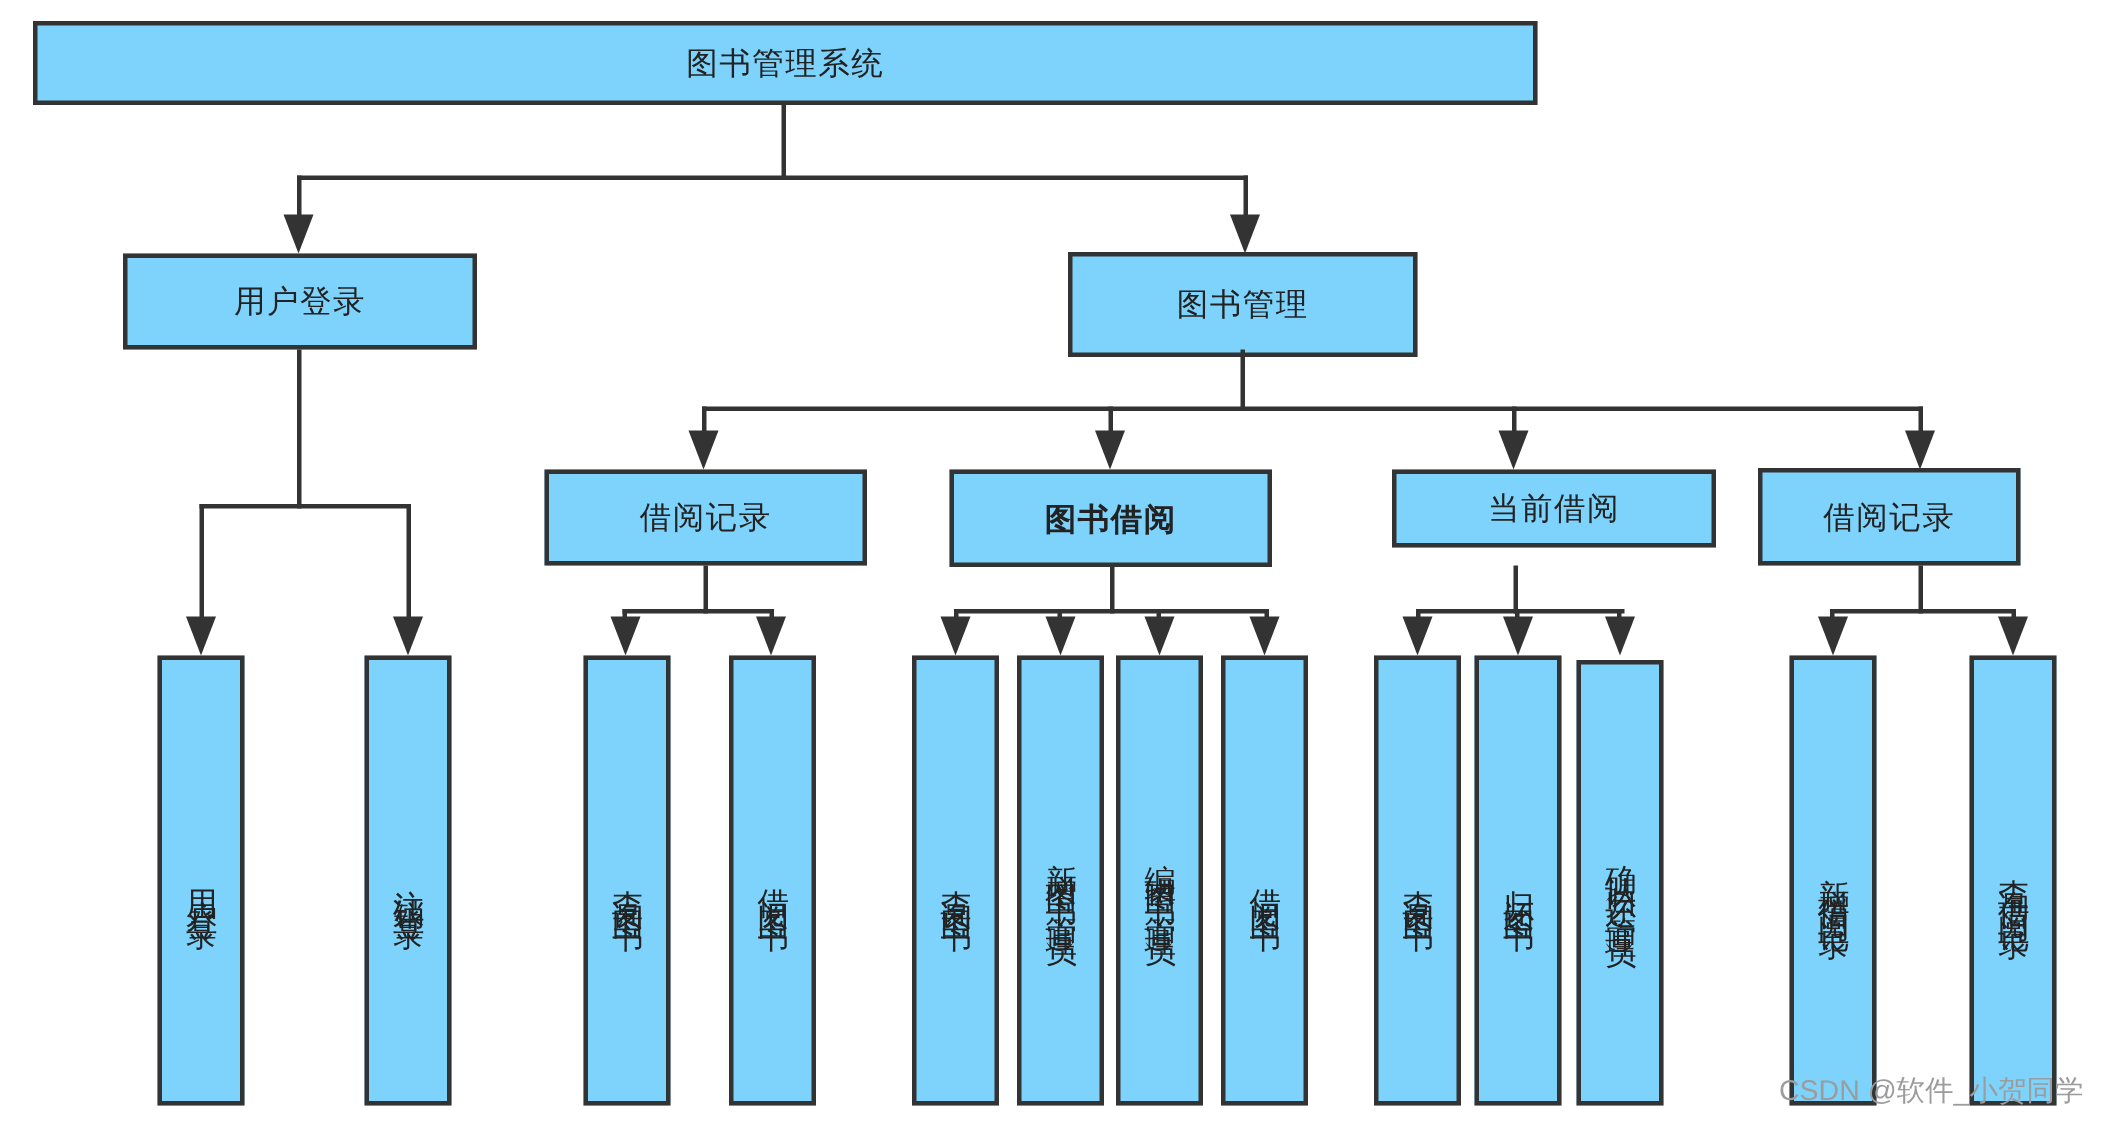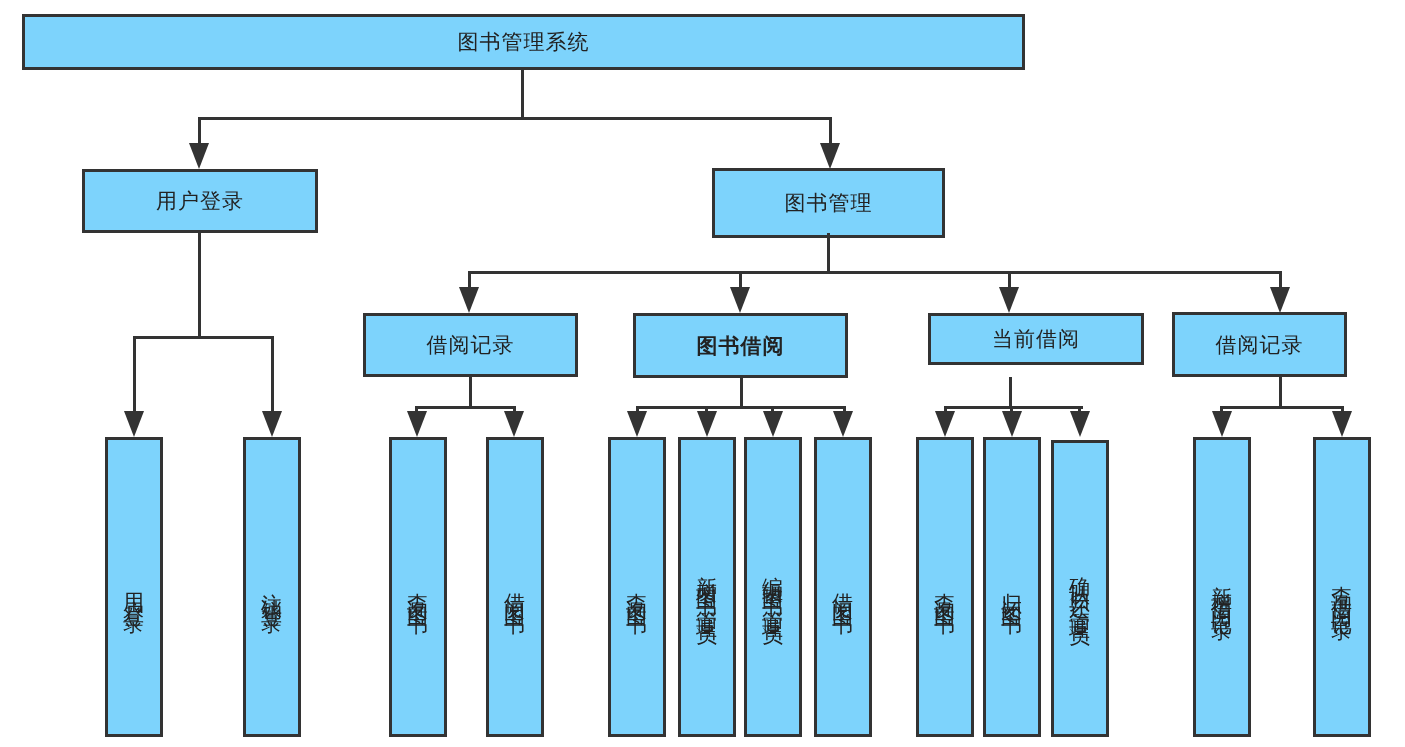--- a/index.html
+++ b/index.html
@@ -114,13 +114,14 @@
   <div class="box leaf" style="left:744px;top:437px;width:58px;height:300px;">编辑图书（管理员）</div>
   <div class="box leaf" style="left:814px;top:437px;width:58px;height:300px;">借阅图书</div>
 
   <div class="box leaf" style="left:916px;top:437px;width:58px;height:300px;">查询图书</div>
   <div class="box leaf" style="left:983px;top:437px;width:58px;height:300px;">归还图书</div>
   <div class="box leaf" style="left:1051px;top:440px;width:58px;height:297px;">确认归还（管理员）</div>
 
   <div class="box leaf" style="left:1193px;top:437px;width:58px;height:300px;">新增借阅记录</div>
   <div class="box leaf" style="left:1313px;top:437px;width:58px;height:300px;">查询借阅记录</div>
 
+  <div class="watermark">CSDN @软件_小贺同学</div>
 </div>
 
 </body></html>

